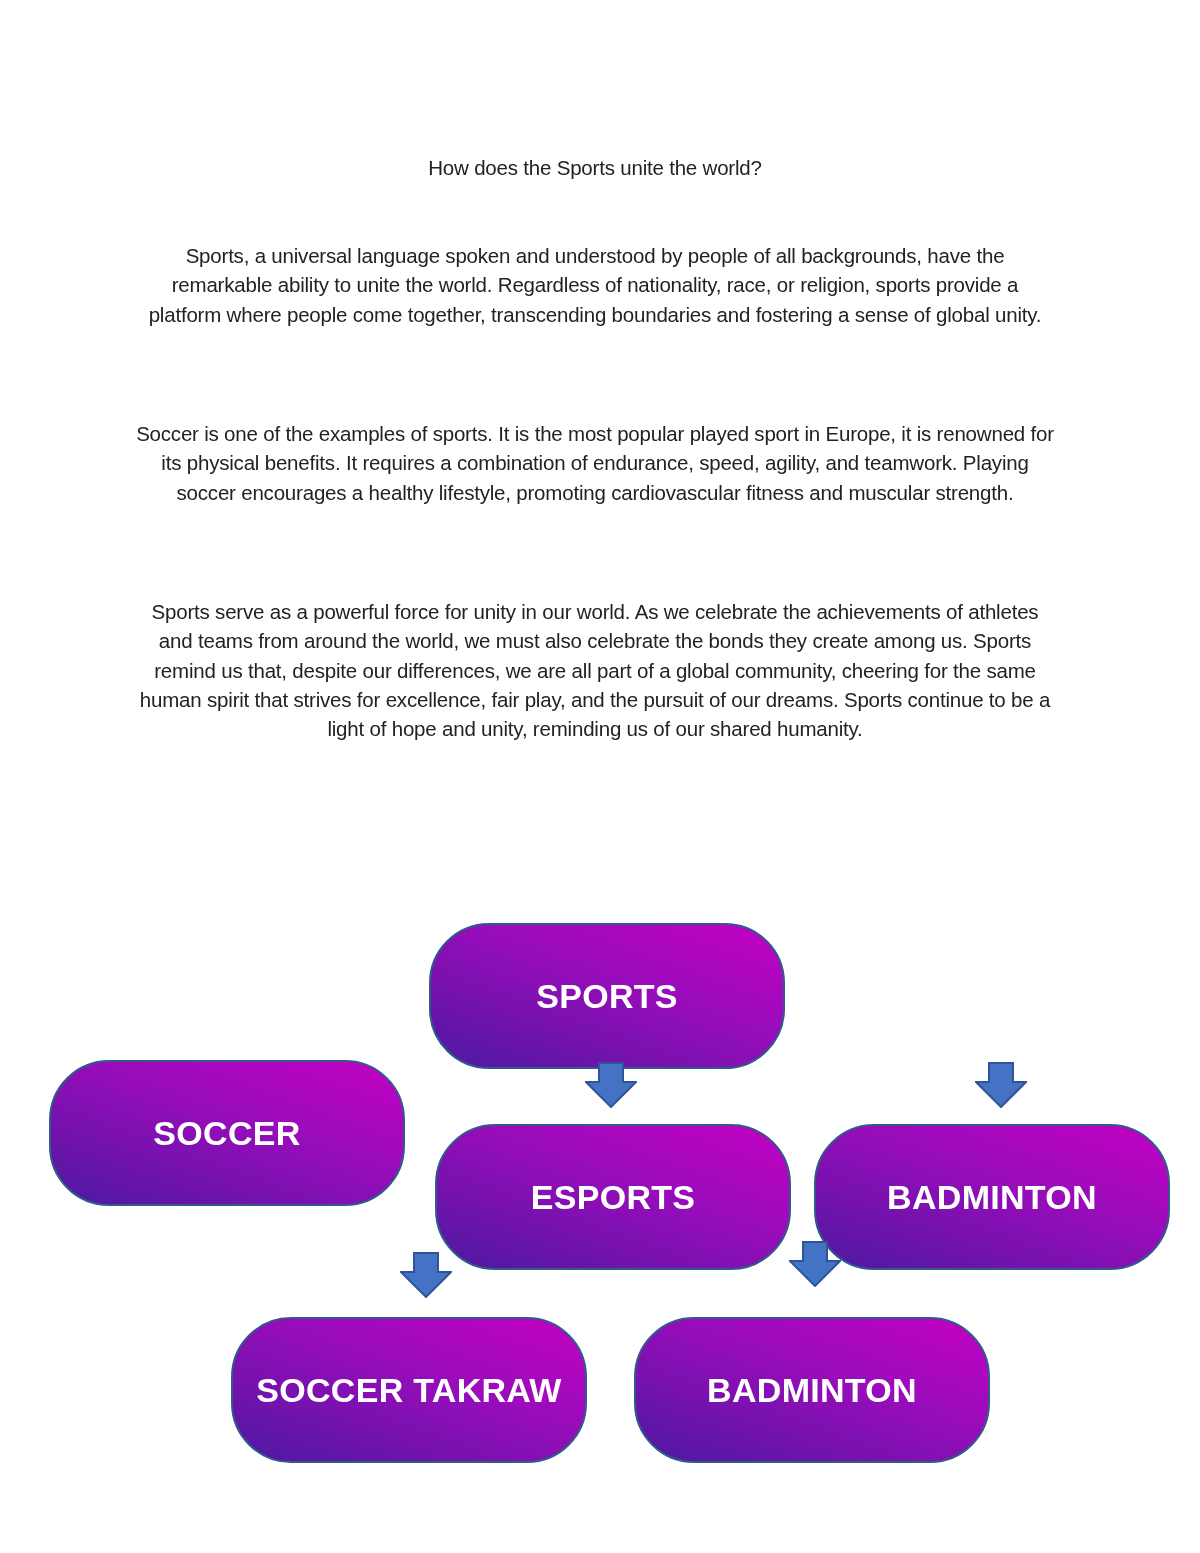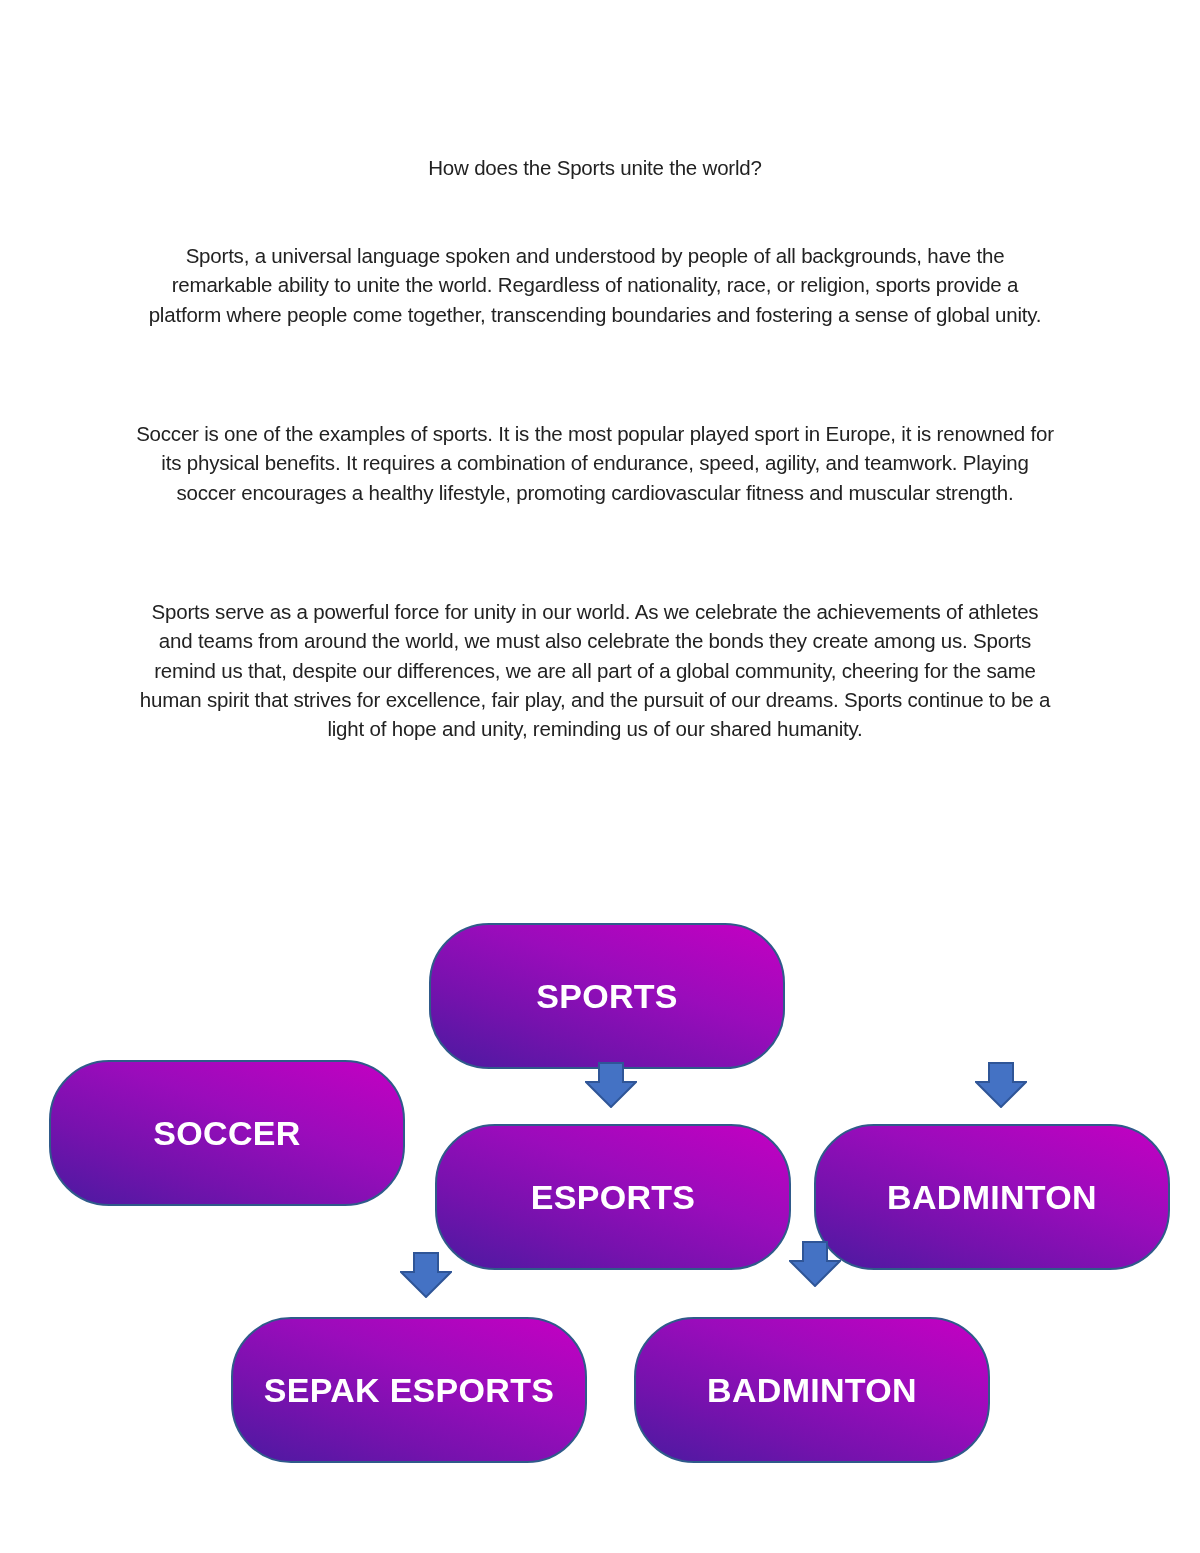--- a/index.html
+++ b/index.html
@@ -93,18 +93,18 @@
   </div>
 
   <svg class="arrow" style="left:400px; top:1252px;" viewBox="0 0 52 46">
     <polygon points="14,1 38,1 38,20 51,20 26,45 1,20 14,20" fill="#4472c4" stroke="#2f5597" stroke-width="2" stroke-linejoin="miter"></polygon>
   </svg>
   <svg class="arrow" style="left:789px; top:1241px;" viewBox="0 0 52 46">
     <polygon points="14,1 38,1 38,20 51,20 26,45 1,20 14,20" fill="#4472c4" stroke="#2f5597" stroke-width="2" stroke-linejoin="miter"></polygon>
   </svg>
 
   <div class="node" style="left:231px; top:1317px;">
-    <span>SEPAK ESPORTS</span>
+    <span>SOCCER TAKRAW</span>
   </div>
   <div class="node" style="left:634px; top:1317px;">
     <span>BADMINTON</span>
   </div>
 </div>
 
 </body></html>

